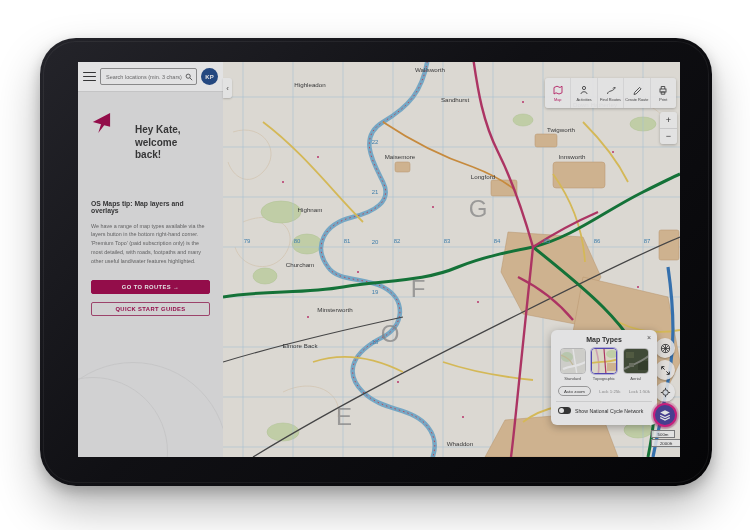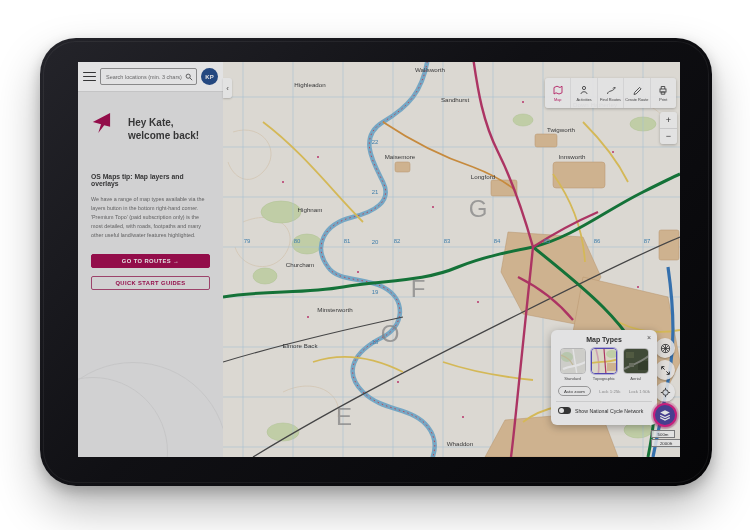--- a/index.html
+++ b/index.html
@@ -23,21 +23,21 @@
   .hamburger span{display:block;height:1.8px;background:#3a3a3a;border-radius:1px;}
   .searchbox{flex:1;display:flex;align-items:center;border:1px solid #9a9a9a;border-radius:2px;height:17px;background:#fff;padding:0 3px;}
   .searchbox input{border:0;outline:0;width:100%;font-size:5.5px;color:#444;background:transparent;}
   .search-glyph{flex:0 0 auto;width:8px;height:8px;}
   .avatar{flex:0 0 auto;width:17px;height:17px;border-radius:50%;background:#27508f;color:#fff;
     font-size:6px;font-weight:bold;display:flex;align-items:center;justify-content:center;}
   .sidebar-body{position:absolute;left:0;top:30px;width:145px;bottom:0;padding:16px 13px;overflow:hidden;}
   .swirl{position:absolute;border:1px solid #e0e0e0;border-radius:50%;pointer-events:none;}
   .welcome-row{display:flex;gap:8px;align-items:flex-start;}
   .brand-arrow{flex:0 0 auto;margin-top:3px;}
-  .welcome-title{font-size:10px;font-weight:bold;color:#3c3c3c;line-height:1.25;margin:9px;}
+  .welcome-title{font-size:10px;font-weight:bold;color:#3c3c3c;line-height:1.25;margin:16px;}
   .tip-title{font-size:6.8px;font-weight:bold;color:#3a3a3a;margin:22px 0 0 0;}
   .tip-body{font-size:5.4px;line-height:1.65;color:#6e6e6e;margin:8px 0 0 0;}
   .btn{display:flex;align-items:center;justify-content:center;width:119px;height:14px;border-radius:2px;
     font-size:5.8px;font-weight:bold;letter-spacing:.4px;cursor:pointer;margin:0 auto;}
   .btn-primary{background:#a50d51;color:#fff;margin-top:14px;border:1px solid #a50d51;}
   .btn-secondary{background:transparent;color:#a50d51;border:1px solid #b04b77;margin-top:8px;}
 
   
   .maparea{position:absolute;left:145px;top:0;width:457px;height:395px;background:#f6f3ea;}
   .map-svg{position:absolute;left:0;top:0;}

